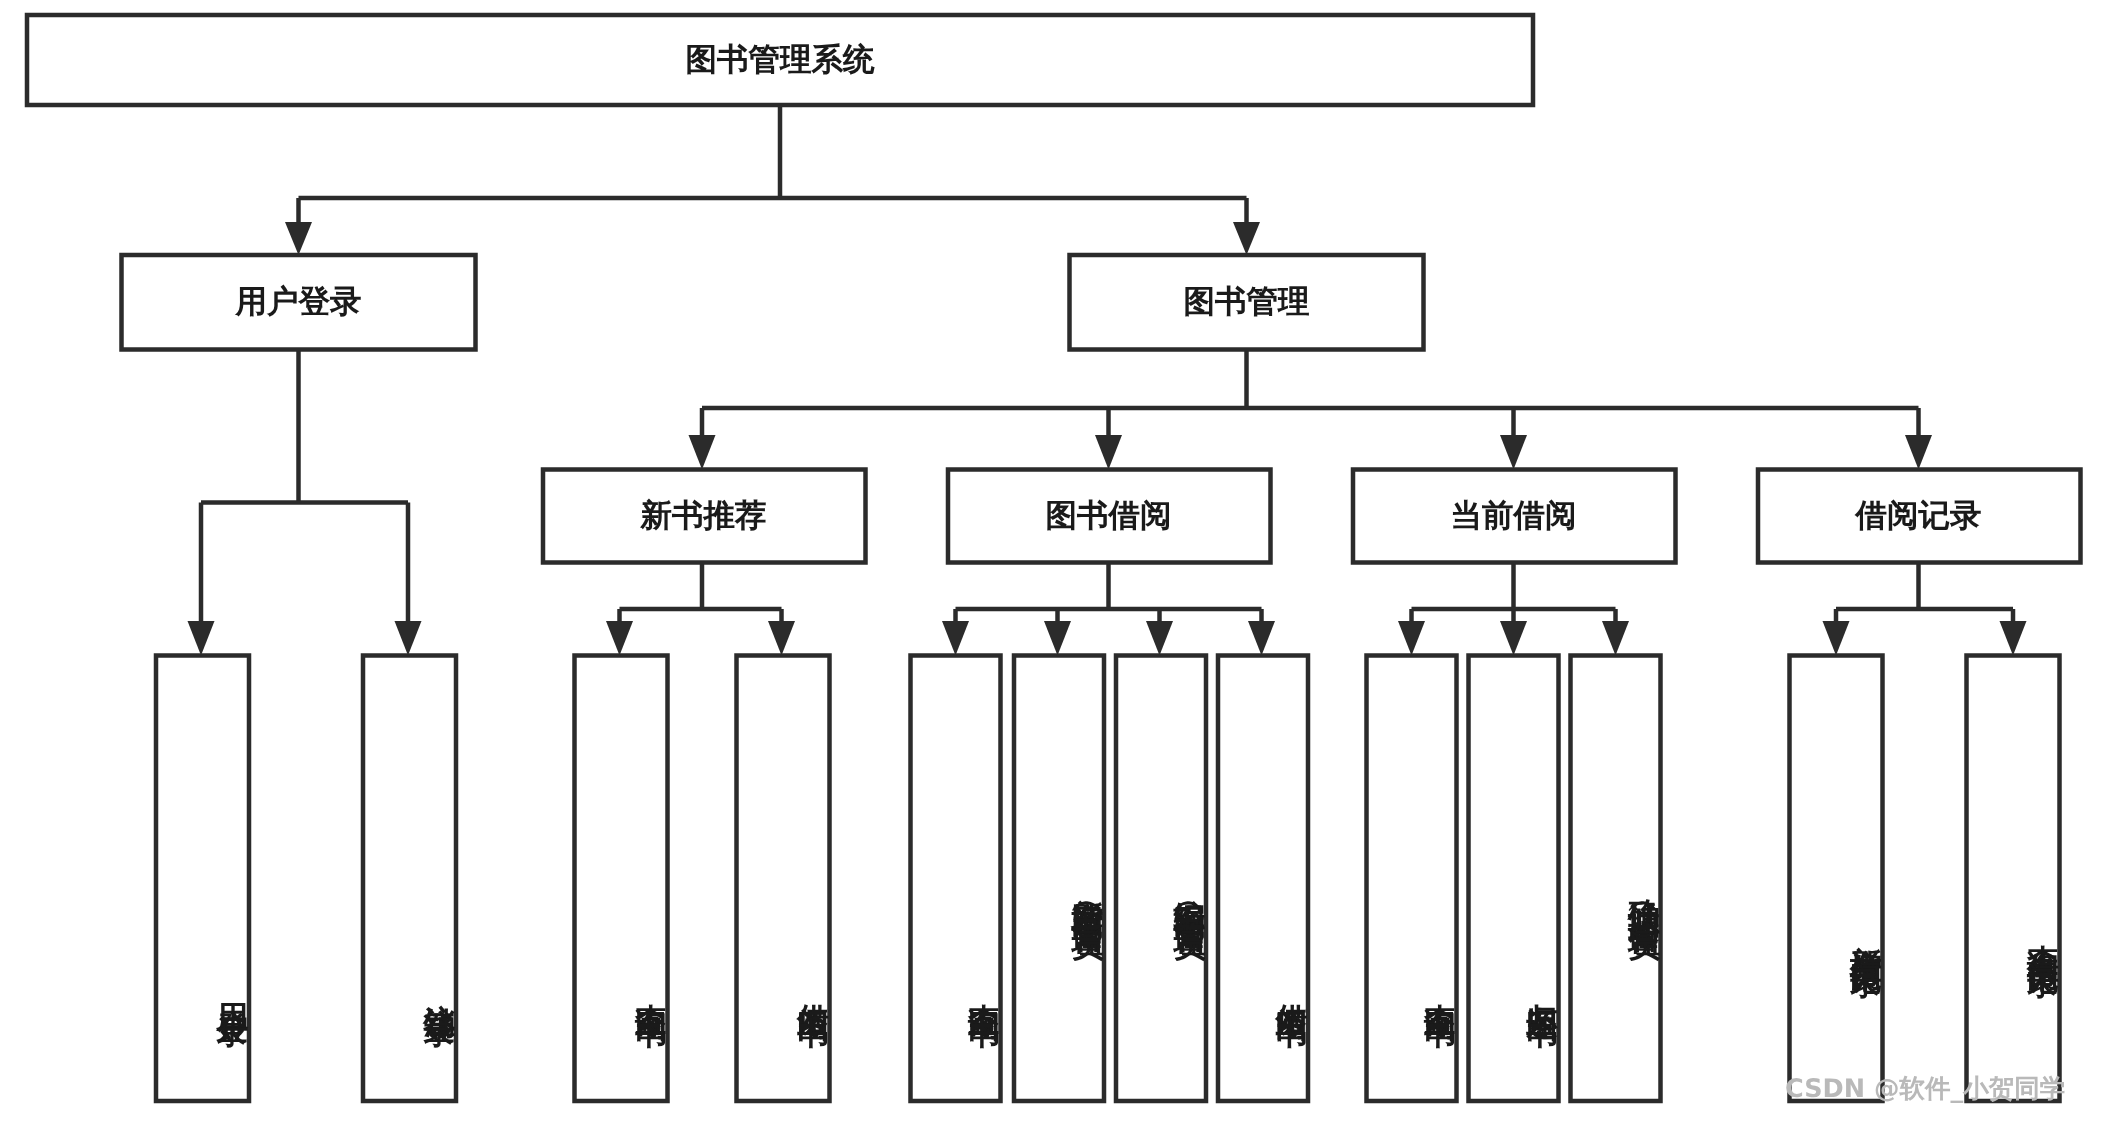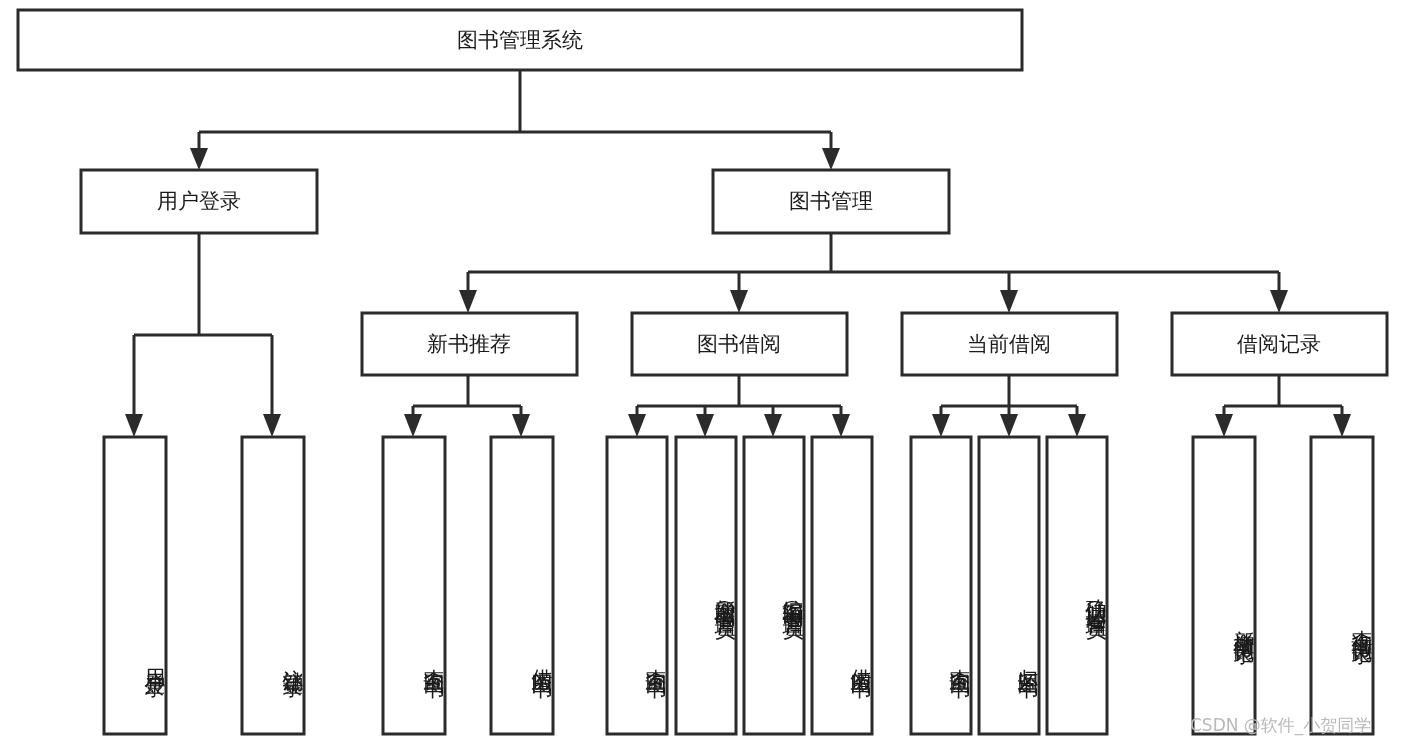--- a/index.html
+++ b/index.html
@@ -12,20 +12,21 @@
     width: 1405px;
     height: 747px;
     font-family: "DejaVu Sans", "Liberation Sans", sans-serif;
     overflow: hidden;
   }
   #diagram-root {
     position: relative;
     width: 1405px;
     height: 708px;
     background: #ffffff;
+    font-weight: bold;
   }
   svg.diagram-canvas {
     position: absolute;
     top: 0;
     left: 0;
     width: 1405px;
     height: 747px;
     display: block;
   }
   .node-box {

